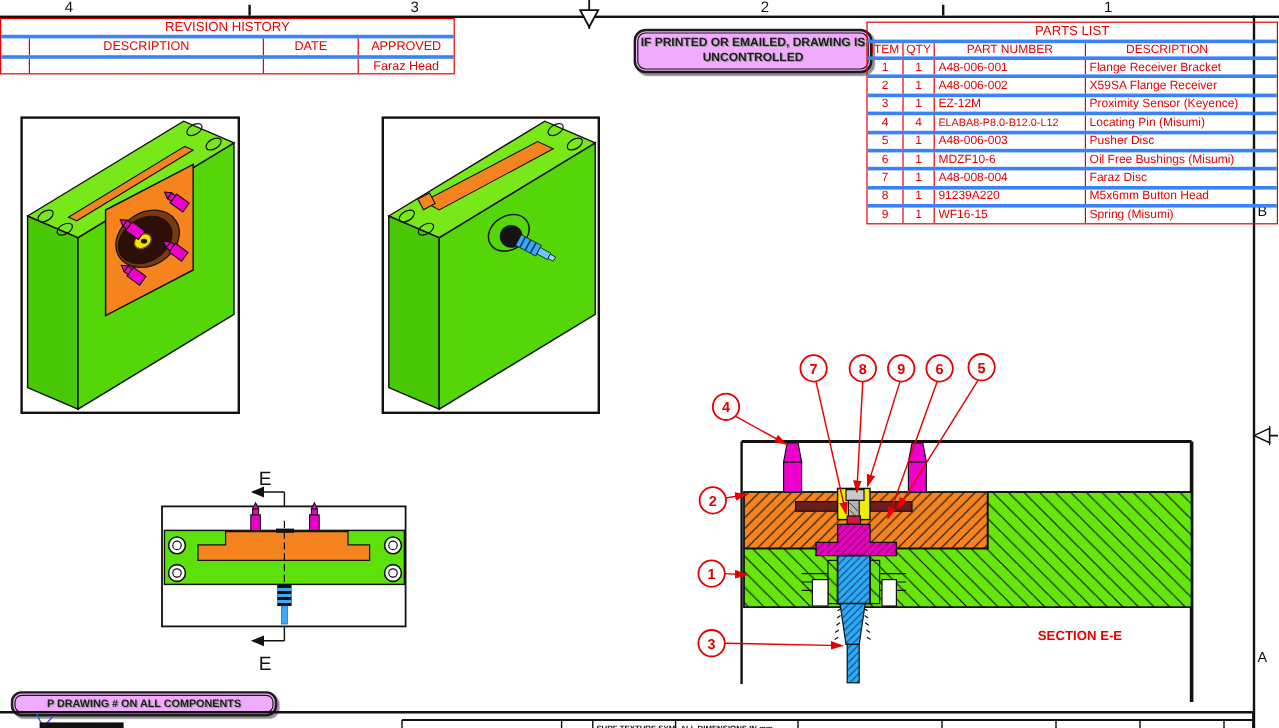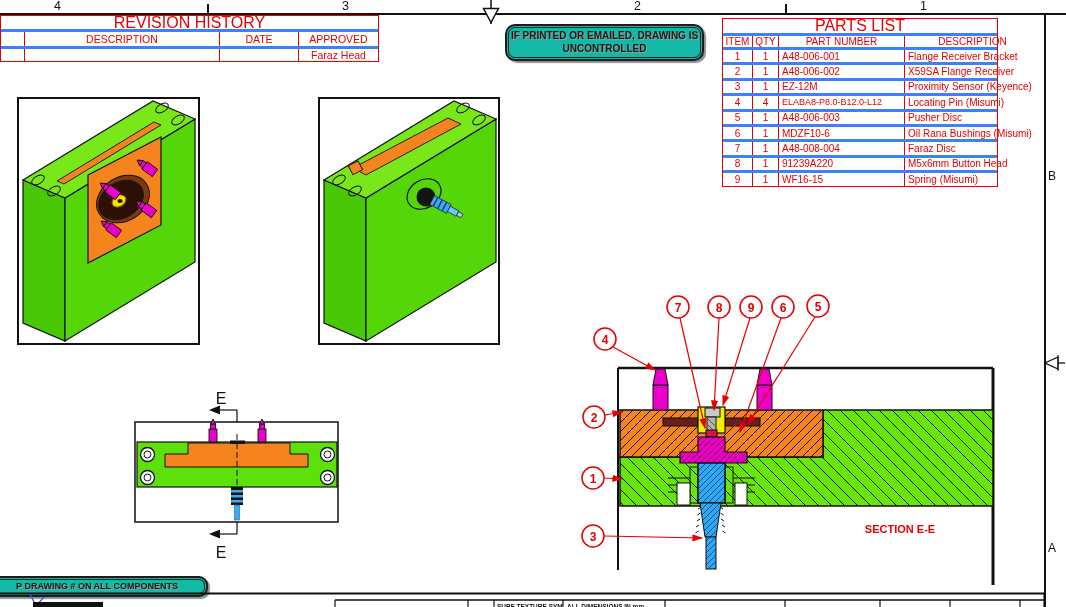--- a/index.html
+++ b/index.html
@@ -10,23 +10,23 @@
   .vline{position:absolute;background:#111;}
   .zone-num{position:absolute;top:-1px;font-size:12.5px;color:#111;}
   .row-letter{position:absolute;font-size:12px;color:#111;}
   
   .red-table{position:absolute;border:1px solid #e60000;color:#e60000;font-size:10.5px;box-sizing:border-box;background:transparent;}
   .rt-row{display:grid;box-sizing:border-box;border-top:3px solid #3b82f6;}
   .rt-row:first-child{border-top:none;}
   .rt-cell{box-sizing:border-box;border-left:1px solid #e60000;display:flex;align-items:center;justify-content:center;overflow:hidden;white-space:nowrap;}
   .rt-cell:first-child{border-left:none;}
   .rt-cell.left{justify-content:flex-start;padding-left:3px;}
-  .rt-title{display:flex;align-items:center;justify-content:center;font-size:16px;}
+  .rt-title{display:flex;align-items:center;justify-content:center;font-size:11px;}
   
-  .stamp{position:absolute;border:2px solid #1c1c1c;border-radius:10px;box-shadow:2px 2px 1px #8f8f8f;background:#14b8a6;}
+  .stamp{position:absolute;border:2px solid #1c1c1c;border-radius:10px;box-shadow:2px 2px 1px #8f8f8f;background:#f0abfc;margin-left:23px;}
   .stamp-inner{border:1px solid #1c1c1c;border-radius:7px;margin:1px;height:calc(100% - 4px);
     display:flex;flex-direction:column;align-items:center;justify-content:center;
     font-size:10px;font-weight:bold;color:#1c1c1c;text-align:center;line-height:1.25;
     text-shadow:1px 1px 0 #9a9a9a;}
   .view-frame{position:absolute;border:2px solid #111;box-sizing:border-box;background:#fff;}
   svg{display:block;}
   .sec-label{font-weight:bold;}
 </style>
 </head>
 <body>
@@ -72,21 +72,21 @@
     </div>
   </div>
 
   <div class="stamp" style="left:505px;top:24px;width:195px;height:33px;">
     <div class="stamp-inner">
       <span>IF PRINTED OR EMAILED, DRAWING IS</span>
       <span>UNCONTROLLED</span>
     </div>
   </div>
 
-  <div class="red-table" style="left:722px;top:18px;width:276px;font-size:10px;">
+  <div class="red-table" style="left:722px;top:18px;width:343px;font-size:10px;">
     <div class="rt-row rt-title" style="height:14px;">
       <span>PARTS LIST</span>
     </div>
     <div class="rt-row" style="height:14px;grid-template-columns:29px 26px 126px 136px;">
       <div class="rt-cell">ITEM</div>
       <div class="rt-cell">QTY</div>
       <div class="rt-cell">PART NUMBER</div>
       <div class="rt-cell">DESCRIPTION</div>
     </div>
     <div class="rt-row" style="height:15.4px;grid-template-columns:29px 26px 126px 136px;">
@@ -116,21 +116,21 @@
     <div class="rt-row" style="height:15.4px;grid-template-columns:29px 26px 126px 136px;">
       <div class="rt-cell">5</div>
       <div class="rt-cell">1</div>
       <div class="rt-cell left">A48-006-003</div>
       <div class="rt-cell left">Pusher Disc</div>
     </div>
     <div class="rt-row" style="height:15.4px;grid-template-columns:29px 26px 126px 136px;">
       <div class="rt-cell">6</div>
       <div class="rt-cell">1</div>
       <div class="rt-cell left">MDZF10-6</div>
-      <div class="rt-cell left">Oil Rana Bushings (Misumi)</div>
+      <div class="rt-cell left">Oil Free Bushings (Misumi)</div>
     </div>
     <div class="rt-row" style="height:15.4px;grid-template-columns:29px 26px 126px 136px;">
       <div class="rt-cell">7</div>
       <div class="rt-cell">1</div>
       <div class="rt-cell left">A48-008-004</div>
       <div class="rt-cell left">Faraz Disc</div>
     </div>
     <div class="rt-row" style="height:15.4px;grid-template-columns:29px 26px 126px 136px;">
       <div class="rt-cell">8</div>
       <div class="rt-cell">1</div>

